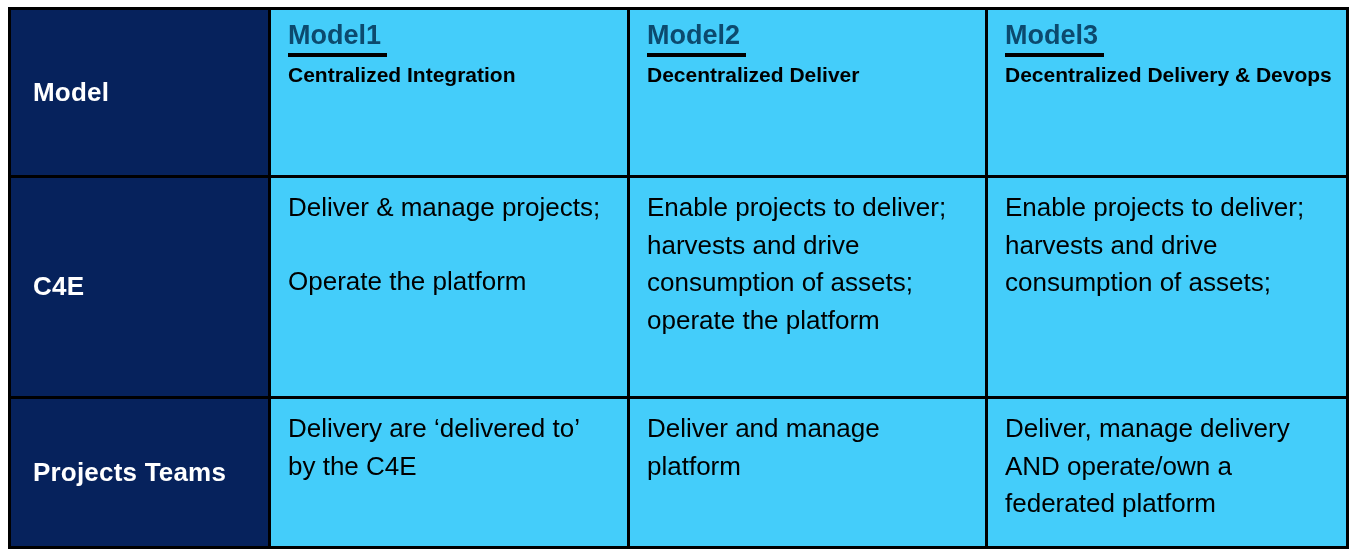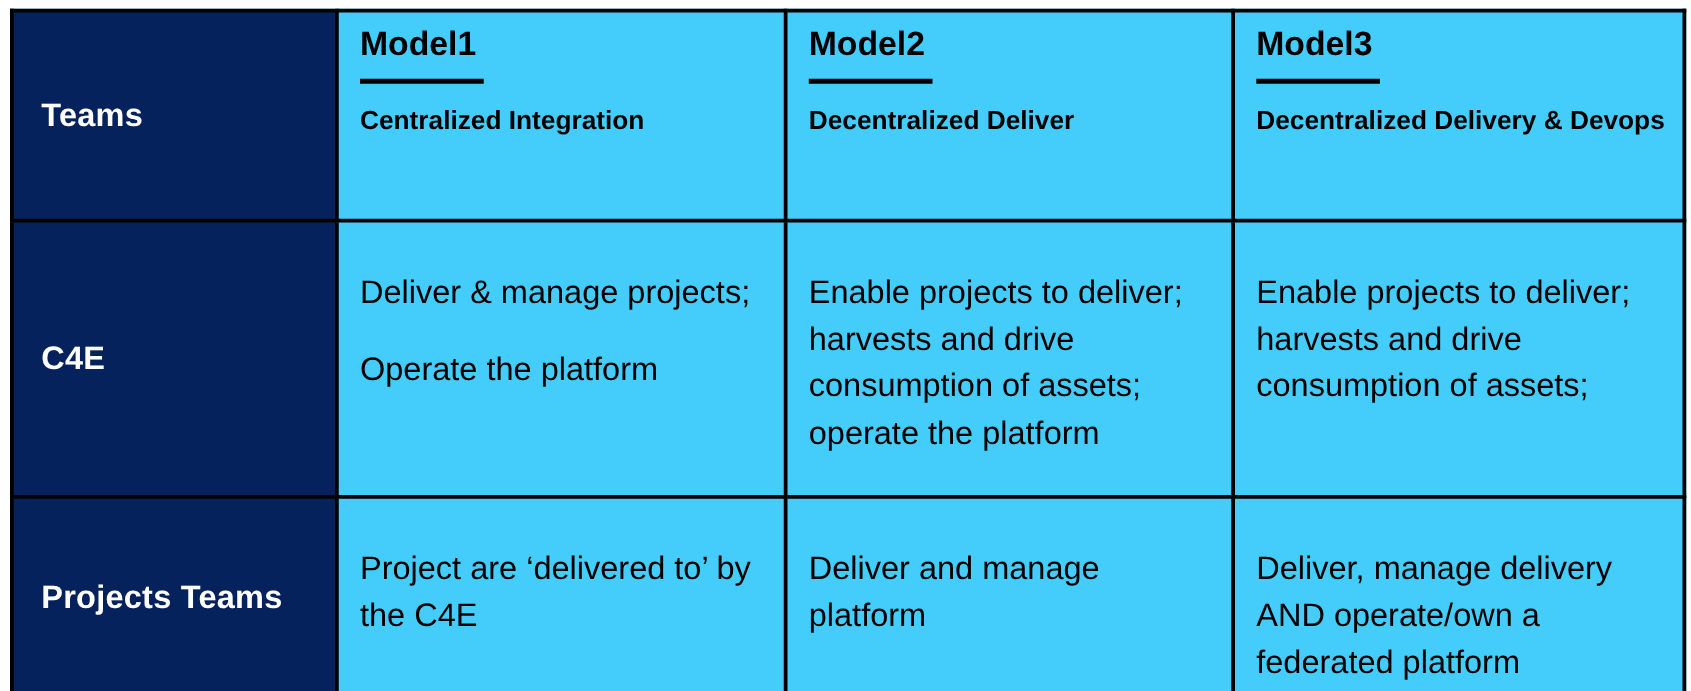--- a/index.html
+++ b/index.html
@@ -57,50 +57,49 @@
     line-height: 1.15;
   }
 
   
   td.head-cell {
     background: #44cdfa;
     padding: 10px 14px 8px 17px;
   }
   .model-no {
     display: inline-block;
-    color: #000000;
+    color: #0c4a6e;
     font-weight: bold;
     font-size: 27px;
     line-height: 1.18;
     border-bottom: 4px solid #000000;
-    padding-bottom: 11px;
+    padding-bottom: 1px;
     padding-right: 6px;
-    margin-bottom: 16px;
+    margin-bottom: 4px;
   }
   .model-desc {
     color: #000000;
     font-weight: bold;
     font-size: 21px;
     line-height: 1.30;
   }
 
   
   td.body-cell {
     background: #44cdfa;
     padding: 11px 14px 8px 17px;
   }
   .para {
     color: #000000;
     font-weight: normal;
     font-size: 26px;
     line-height: 1.45;
-    margin-top: 26px;
   }
   .para + .para {
-    margin-top: 24px;
+    margin-top: 36px;
   }
 
   
   tr.row-head   { height: 168px; }
   tr.row-c4e    { height: 221px; }
   tr.row-teams  { height: 150px; }
 </style>
 </head>
 <body>
 
@@ -109,21 +108,21 @@
     <colgroup>
       <col class="c-label">
       <col class="c-m1">
       <col class="c-m2">
       <col class="c-m3">
     </colgroup>
     <tbody>
 
       <tr class="row-head">
         <td class="label-cell">
-          <span class="label-text">Teams</span>
+          <span class="label-text">Model</span>
         </td>
 
         <td class="head-cell">
           <div class="model-no">Model1</div>
           <div class="model-desc">Centralized Integration</div>
         </td>
 
         <td class="head-cell">
           <div class="model-no">Model2</div>
           <div class="model-desc">Decentralized Deliver</div>
@@ -153,21 +152,21 @@
           <div class="para">Enable projects to deliver; harvests and drive consumption of assets;</div>
         </td>
       </tr>
 
       <tr class="row-teams">
         <td class="label-cell">
           <span class="label-text">Projects Teams</span>
         </td>
 
         <td class="body-cell">
-          <div class="para">Project are ‘delivered to’ by the C4E</div>
+          <div class="para">Delivery are ‘delivered to’ by the C4E</div>
         </td>
 
         <td class="body-cell">
           <div class="para">Deliver and manage platform</div>
         </td>
 
         <td class="body-cell">
           <div class="para">Deliver, manage delivery AND operate/own a federated platform</div>
         </td>
       </tr>

